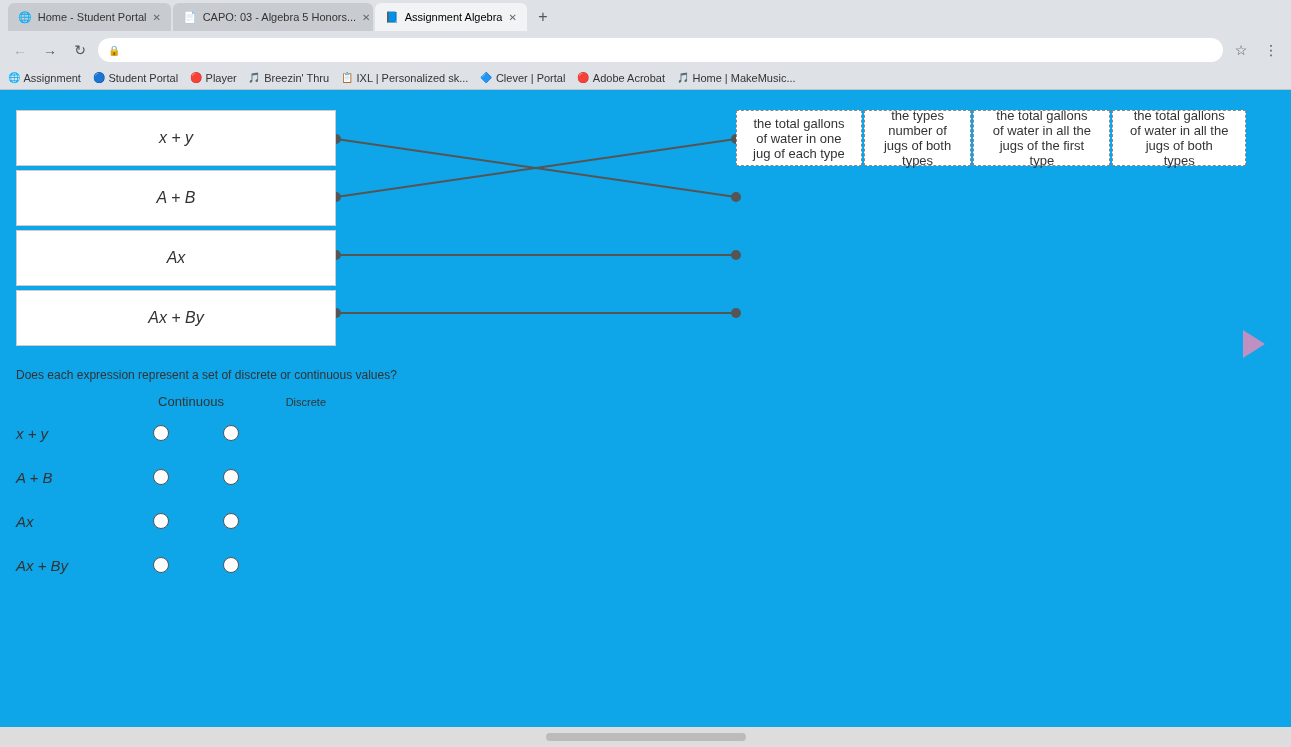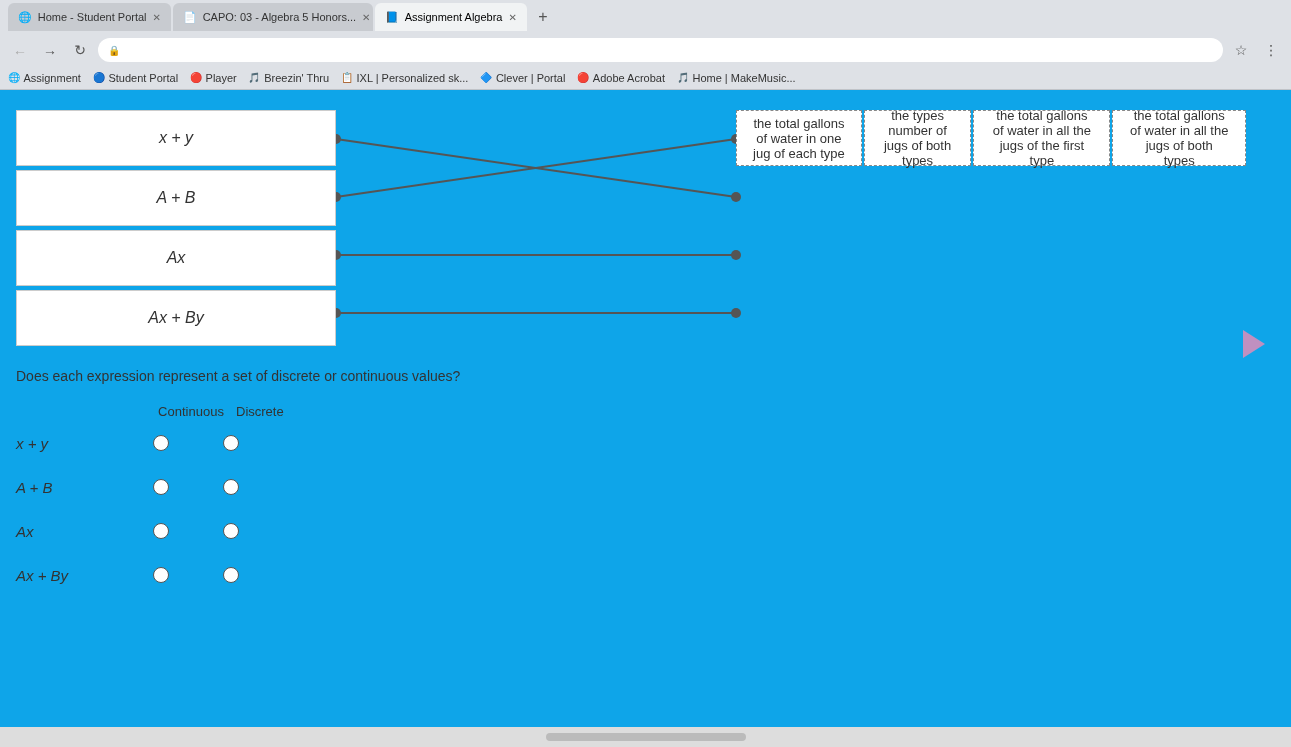--- a/index.html
+++ b/index.html
@@ -149,23 +149,23 @@
       color: #333;
       text-align: center;
     }
 
     
     .discrete-section {
       margin-top: 10px;
     }
 
     .question-text {
-      font-size: 14px;
-      color: #333;
-      margin-bottom: 20px;
+      font-size: 12px;
+      color: #333;
+      margin-bottom: 12px;
     }
 
     .col-header {
       font-size: 13px;
       color: #333;
       width: 70px;
       text-align: center;
     }
 
     .radio-row {
@@ -342,21 +342,21 @@
       <div style="width: 0; height: 0; border-top: 14px solid transparent; border-bottom: 14px solid transparent; border-left: 22px solid #c090c0; cursor: pointer;"></div>
     </div>
   </div>
 
   <div class="discrete-section">
     <div class="question-text">Does each expression represent a set of discrete or continuous values?</div>
 
     <div style="display: flex; align-items: center; margin-bottom: 6px; margin-left: 10px;">
       <div style="width: 120px;"></div>
       <div class="col-header" style="width:90px; text-align:center; font-size:13px;">Continuous</div>
-      <div class="col-header" style="width:90px; text-align:left; font-size:13px;">Discrete</div>
+      <div class="col-header" style="width:90px; text-align:right; font-size:11px;">Discrete</div>
     </div>
 
     <div class="radio-row">
       <div class="row-label">
         <em>x + y</em>
       </div>
       <div class="radio-cell">
         <input type="radio" class="radio-btn" name="row0" style="">
       </div>
       <div class="radio-cell">

